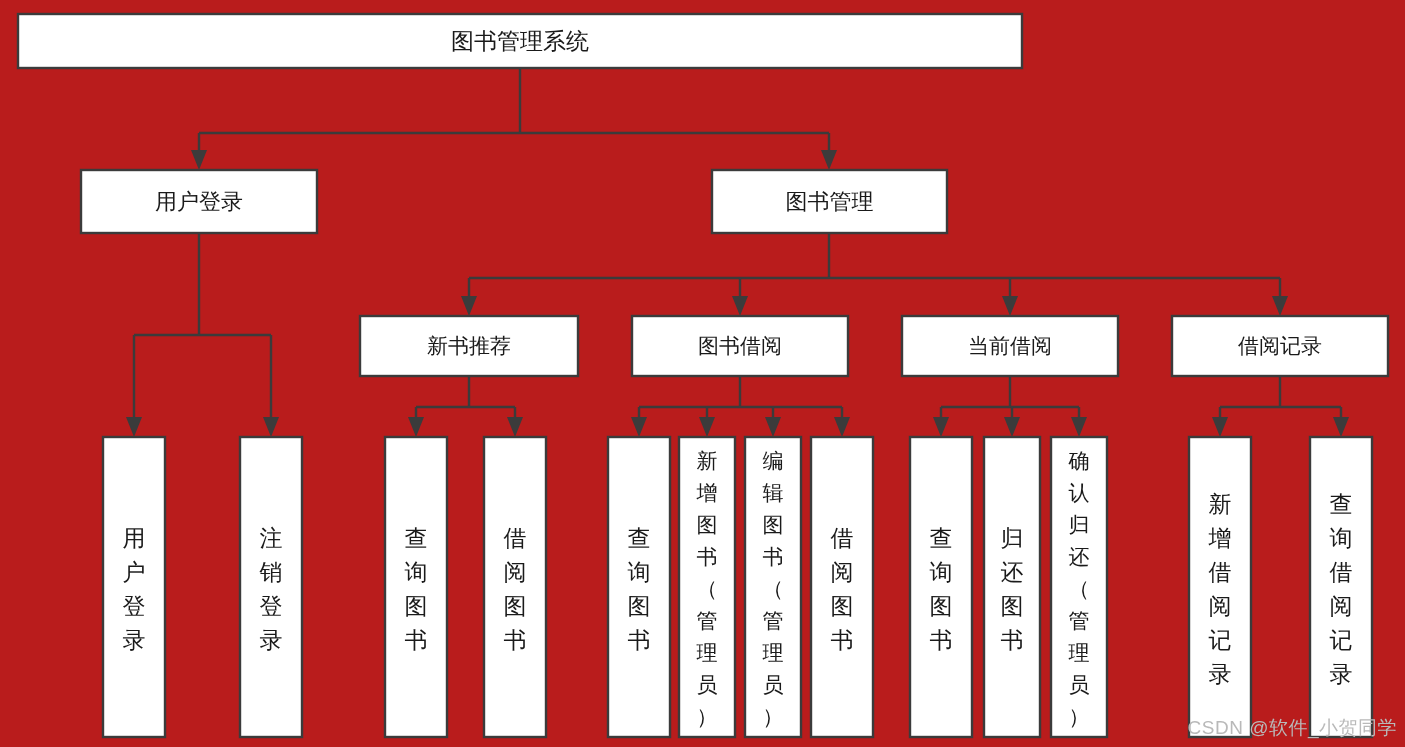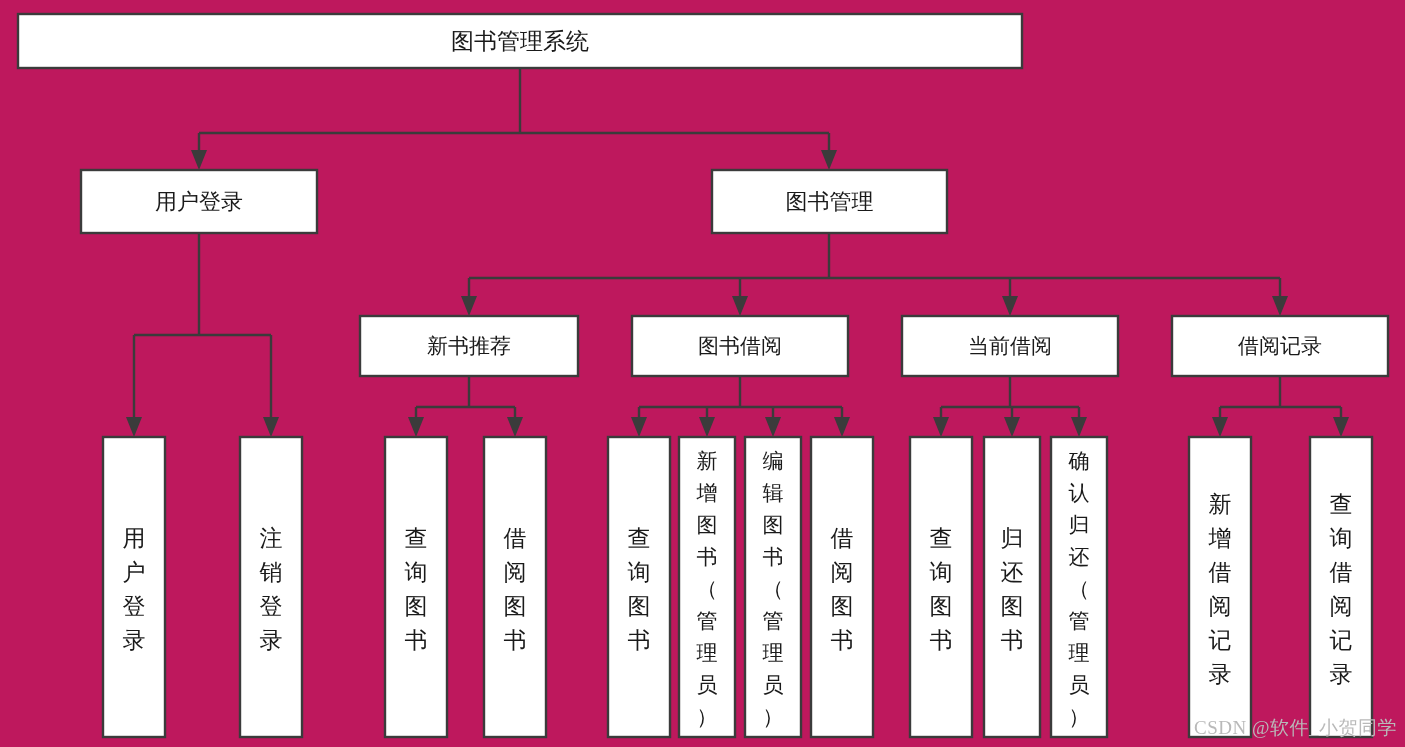--- a/index.html
+++ b/index.html
@@ -11,21 +11,21 @@
   body {
     width: 1405px;
     height: 747px;
     font-family: "DejaVu Sans", "Liberation Sans", sans-serif;
     overflow: hidden;
   }
   #diagram-root {
     position: relative;
     width: 1405px;
     height: 747px;
-    background: #be185d;
+    background: #b91c1c;
   }
   svg.diagram-canvas {
     position: absolute;
     left: 0;
     top: 0;
     width: 1405px;
     height: 747px;
     display: block;
   }
   .node-box {
@@ -56,21 +56,21 @@
     stroke-linecap: butt;
   }
   .arrow-head {
     fill: #3b3b3b;
     stroke: none;
   }
   .watermark {
     position: absolute;
     right: 8px;
     bottom: 6px;
-    font-family: Liberation Serif, serif;
+    font-family: Liberation Sans, sans-serif;
     font-size: 19px;
     color: #b9b9b9;
     letter-spacing: 0.5px;
     white-space: nowrap;
     user-select: none;
   }
 </style>
 </head>
 <body>
 

